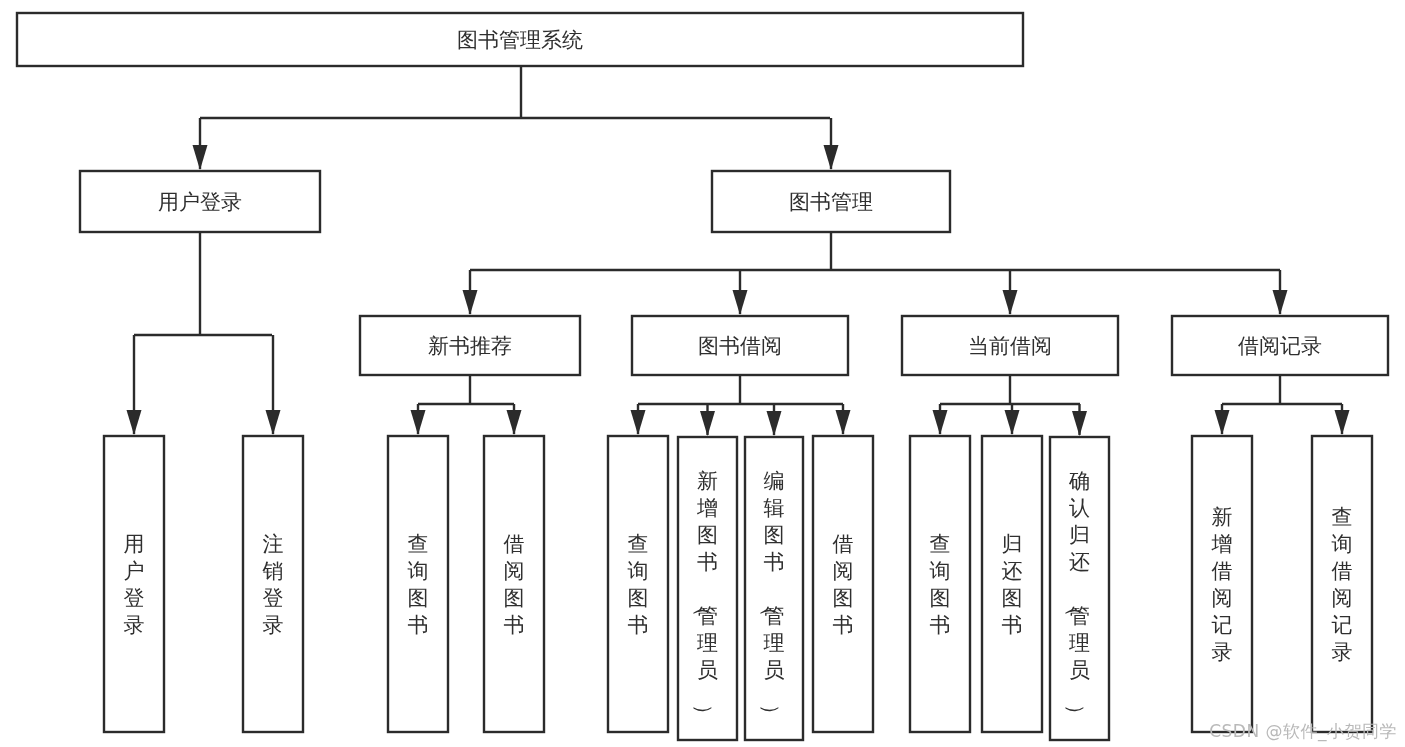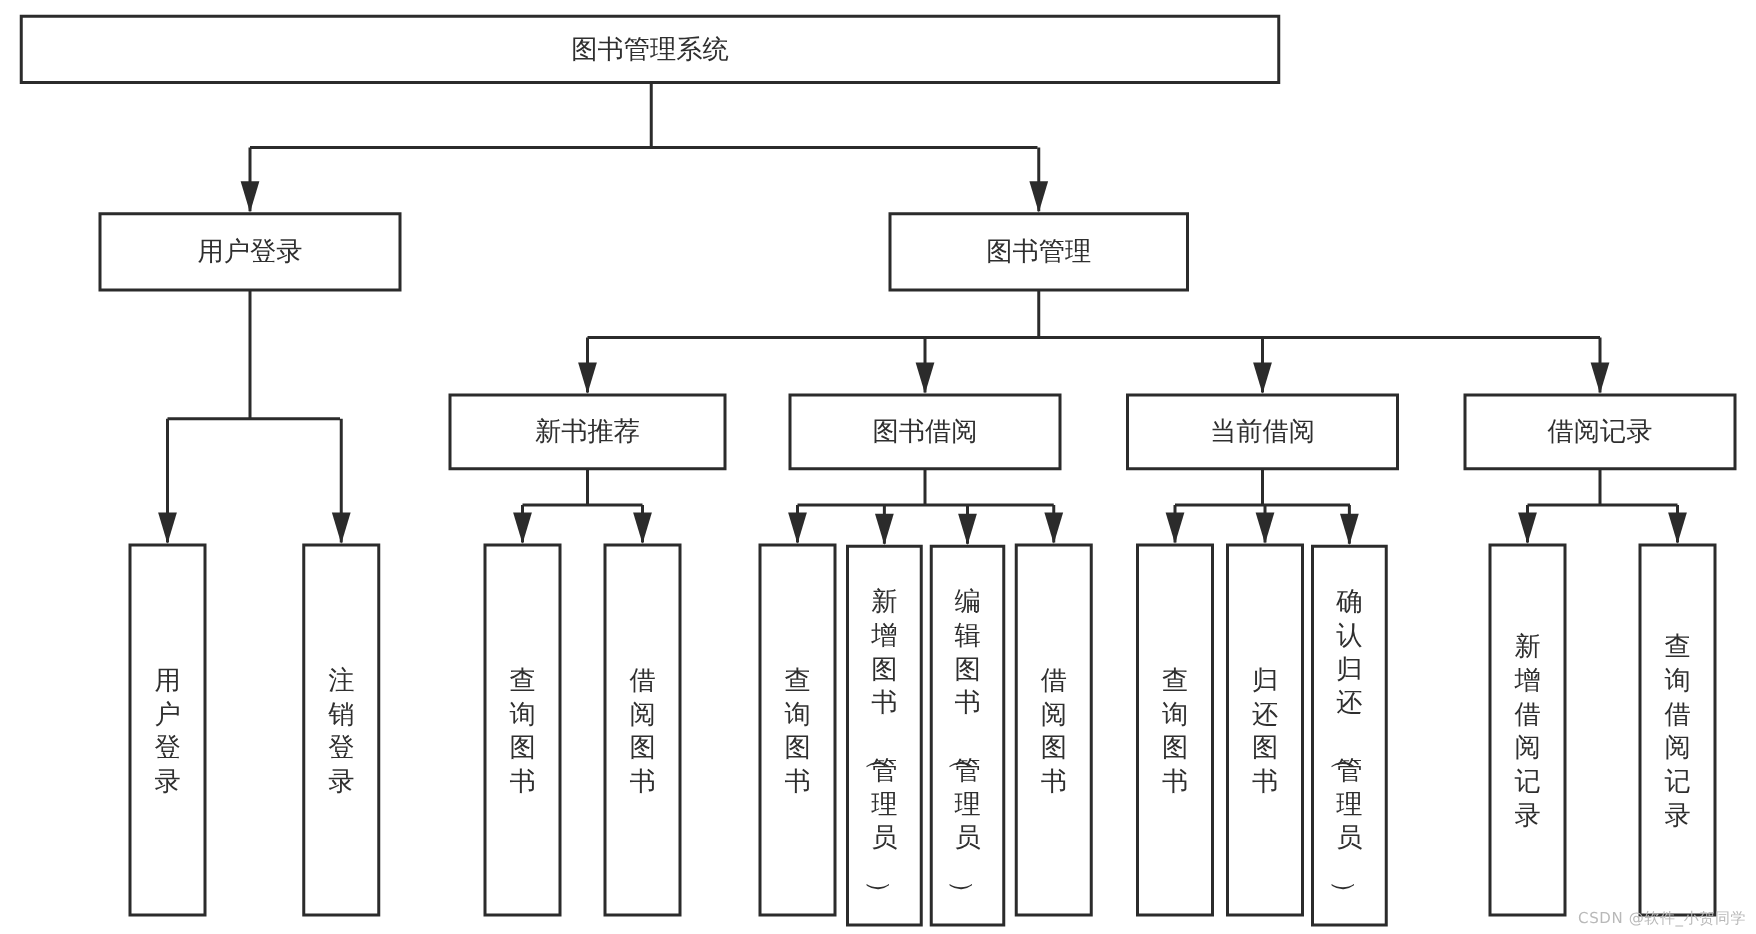--- a/index.html
+++ b/index.html
@@ -50,21 +50,21 @@
     stroke-linecap: butt;
   }
   .edge-head {
     fill: #2b2b2b;
   }
   .watermark {
     position: absolute;
     right: 8px;
     bottom: 4px;
     color: #b9b9b9;
-    font-size: 12px;
+    font-size: 17px;
     font-family: "DejaVu Sans", "Liberation Sans", sans-serif;
     letter-spacing: 0.5px;
     white-space: nowrap;
     pointer-events: none;
   }
 </style>
 </head>
 <body>
 
 <div id="diagram-root">

